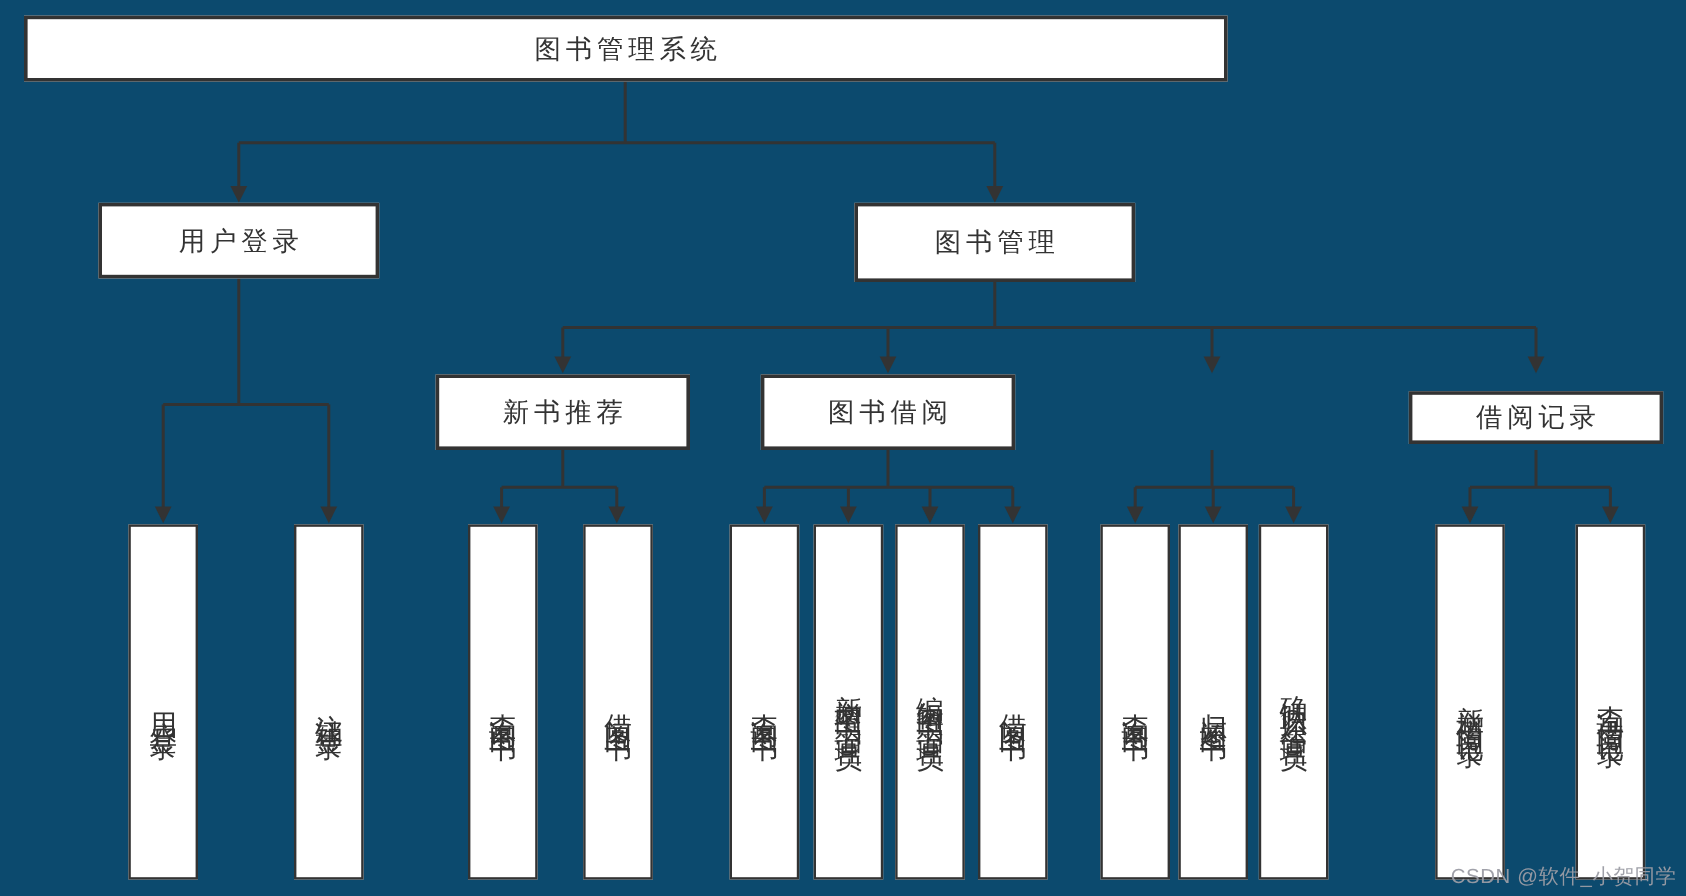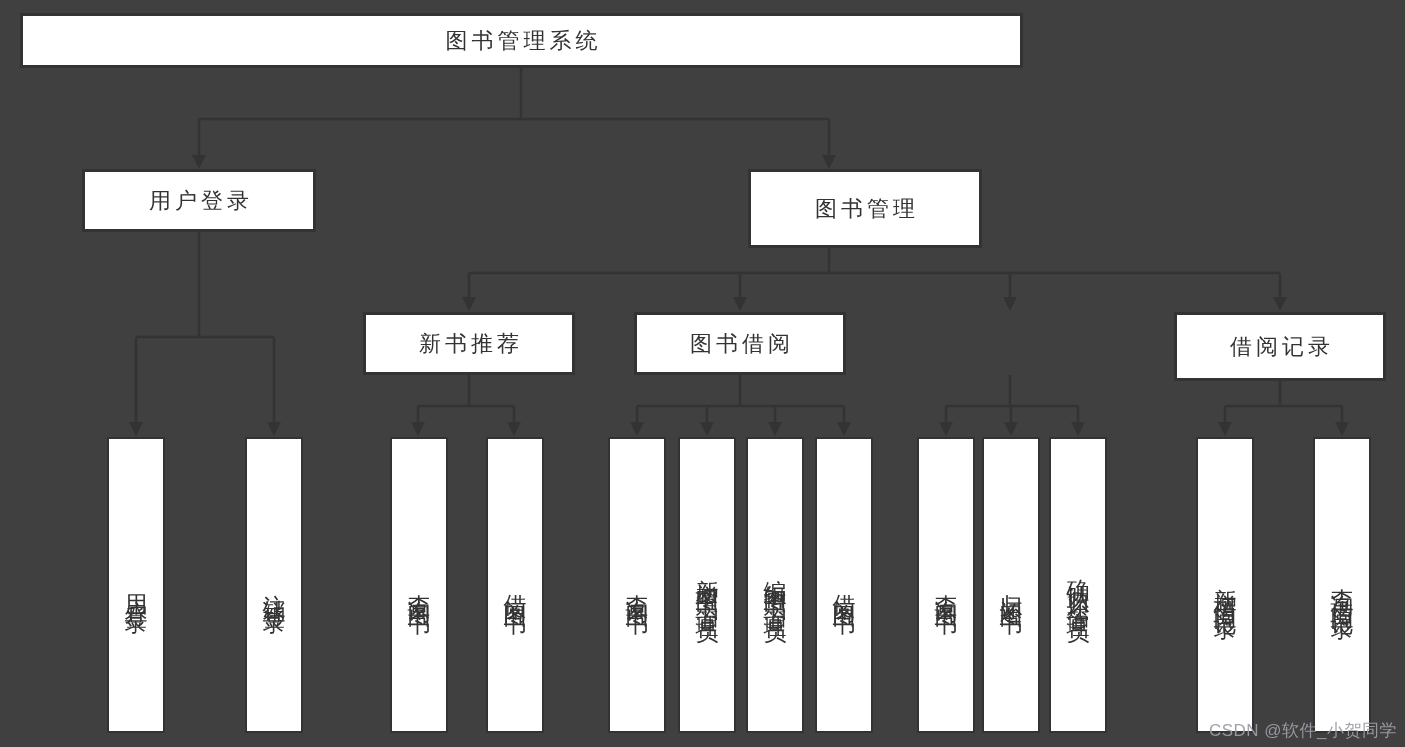--- a/index.html
+++ b/index.html
@@ -1,19 +1,19 @@
 <!DOCTYPE html>
 <html><head>
 <meta charset="utf-8">
 <style>
   html,body{margin:0;padding:0;background:#ffffff;}
   .stage{
     position:relative;
     width:1405px;height:747px;
-    background:#404040;
+    background:#0c4a6e;
     font-family:"Liberation Sans", sans-serif;
     overflow:hidden;
   }
   .wires{position:absolute;left:0;top:0;}
   .box{
     position:absolute;
     box-sizing:border-box;
     border:3px solid #333333;
     background:#ffffff;
     display:flex;
@@ -85,31 +85,31 @@
     </g>
   </svg>
 
   <div class="box hbox" style="left:20px;top:13px;width:1003px;height:55px">
     <span class="lbl">图书管理系统</span>
   </div>
 
   <div class="box hbox" style="left:82px;top:169px;width:234px;height:63px">
     <span class="lbl">用户登录</span>
   </div>
-  <div class="box hbox" style="left:748px;top:169px;width:234px;height:79px">
+  <div class="box hbox" style="left:712px;top:169px;width:234px;height:66px">
     <span class="lbl">图书管理</span>
   </div>
 
   <div class="box hbox" style="left:363px;top:312px;width:212px;height:63px">
     <span class="lbl">新书推荐</span>
   </div>
   <div class="box hbox" style="left:634px;top:312px;width:212px;height:63px">
     <span class="lbl">图书借阅</span>
   </div>
-  <div class="box hbox" style="left:1174px;top:312px;width:212px;height:69px">
+  <div class="box hbox" style="left:1174px;top:326px;width:212px;height:44px">
     <span class="lbl">借阅记录</span>
   </div>
 
   <div class="box vbox" style="left:107px;top:437px;width:58px;height:296px">
     <span class="lbl">用户登录</span>
   </div>
   <div class="box vbox" style="left:245px;top:437px;width:58px;height:296px">
     <span class="lbl">注销登录</span>
   </div>
 

